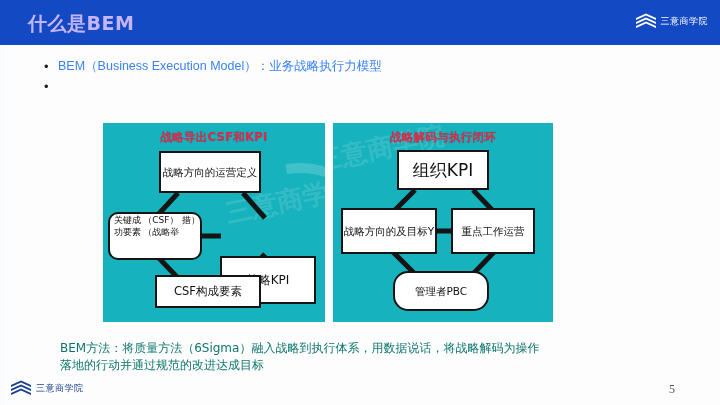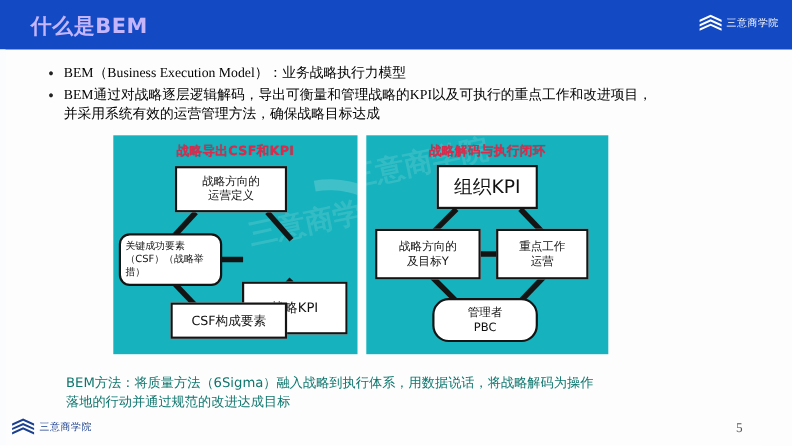--- a/index.html
+++ b/index.html
@@ -34,22 +34,22 @@
   
   .bullets{
     position:absolute;left:44px;top:58px;width:650px;
   }
   .bullet-row{display:flex;align-items:flex-start;margin-bottom:2px;}
   .bullet-dot{
     width:14px;flex:0 0 14px;color:#222;font-size:13px;line-height:18px;
     text-align:left;
   }
   .bullet-text{
-    color:#000000;font-size:12.5px;line-height:17px;
-    font-family:Liberation Serif, serif;
+    color:#3b82f6;font-size:12.5px;line-height:17px;
+    font-family:Liberation Sans, sans-serif;
   }
   .bullet-text .l2{display:block;}
 
   
   .diagram{
     position:absolute;left:103px;top:123px;width:450px;height:199px;
     display:flex;gap:8px;
   }
   .panel{
     position:relative;background:#16b2bd;flex:1 1 0;overflow:hidden;
@@ -72,21 +72,21 @@
   .wm-right{left:-18px;top:8px;}
   .wm-arc{
     position:absolute;width:150px;height:150px;border-radius:50%;
     border:10px solid rgba(255,255,255,.16);
     border-color:rgba(255,255,255,.18) transparent transparent transparent;
     transform:rotate(35deg);pointer-events:none;
   }
 
   .node{
     position:absolute;background:#ffffff;border:2.5px solid #141414;
-    display:flex;flex-direction:column;align-items:center;justify-content:center;
+    display:flex;flex-direction:row;align-items:center;justify-content:center;
     color:#111;text-align:center;line-height:13px;
     font-family:"DejaVu Sans","Liberation Sans",sans-serif;
     z-index:3;box-sizing:border-box;
   }
   .node span{display:block;}
 
   
   .n-l-top   {left:56px;  top:28px;  width:102px; height:42px; font-size:10.5px;}
   .n-l-left  {left:5px;   top:89px;  width:94px;  height:48px; font-size:9px;
               align-items:flex-start;justify-content:center;padding-left:4px;text-align:left;line-height:12px;border-radius:10px;}
@@ -146,24 +146,20 @@
 
     <div class="bullet-row">
       <div class="bullet-dot">•</div>
       <div class="bullet-text">
         <span>BEM（Business Execution Model）：业务战略执行力模型</span>
       </div>
     </div>
 
     <div class="bullet-row">
       <div class="bullet-dot">•</div>
-      <div class="bullet-text">
-        <span class="l2">BEM通过对战略逐层逻辑解码，导出可衡量和管理战略的KPI以及可执行的重点工作和改进项目，</span>
-        <span class="l2">并采用系统有效的运营管理方法，确保战略目标达成</span>
-      </div>
     </div>
 
   </div>
 
   <div class="diagram">
 
     <div class="panel panel-left">
       <div class="wm wm-left">三意商学院</div>
       <div class="wm-arc" style="right:-60px;top:40px;"></div>
       <div class="panel-title">战略导出CSF和KPI</div>

